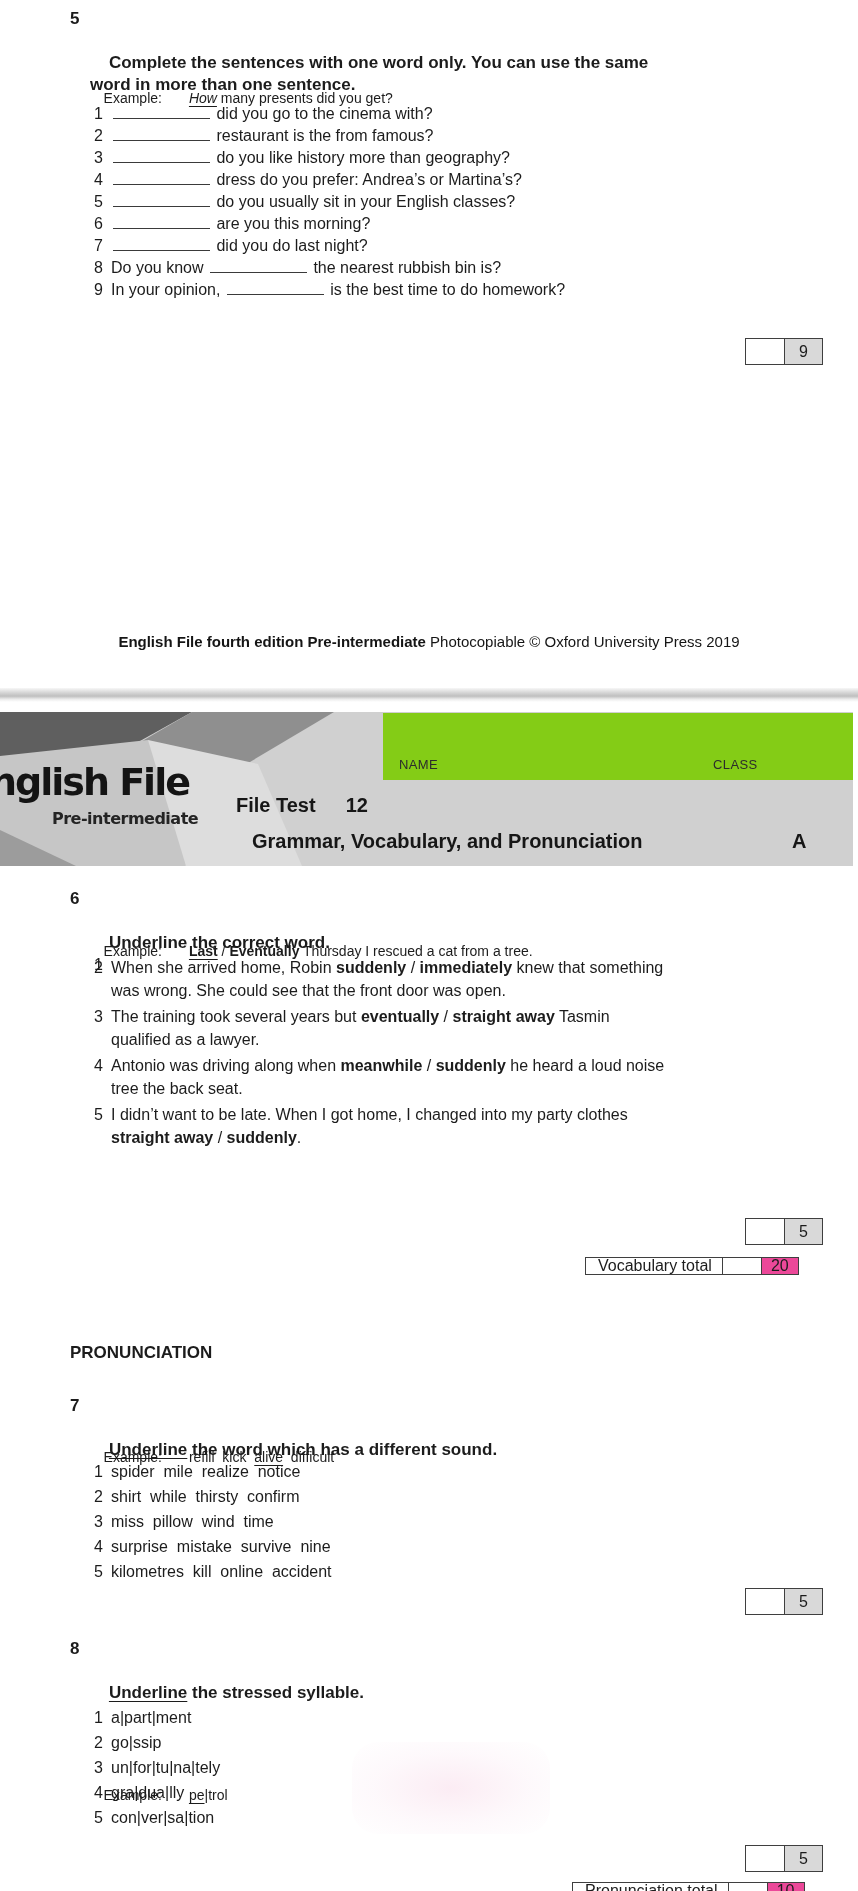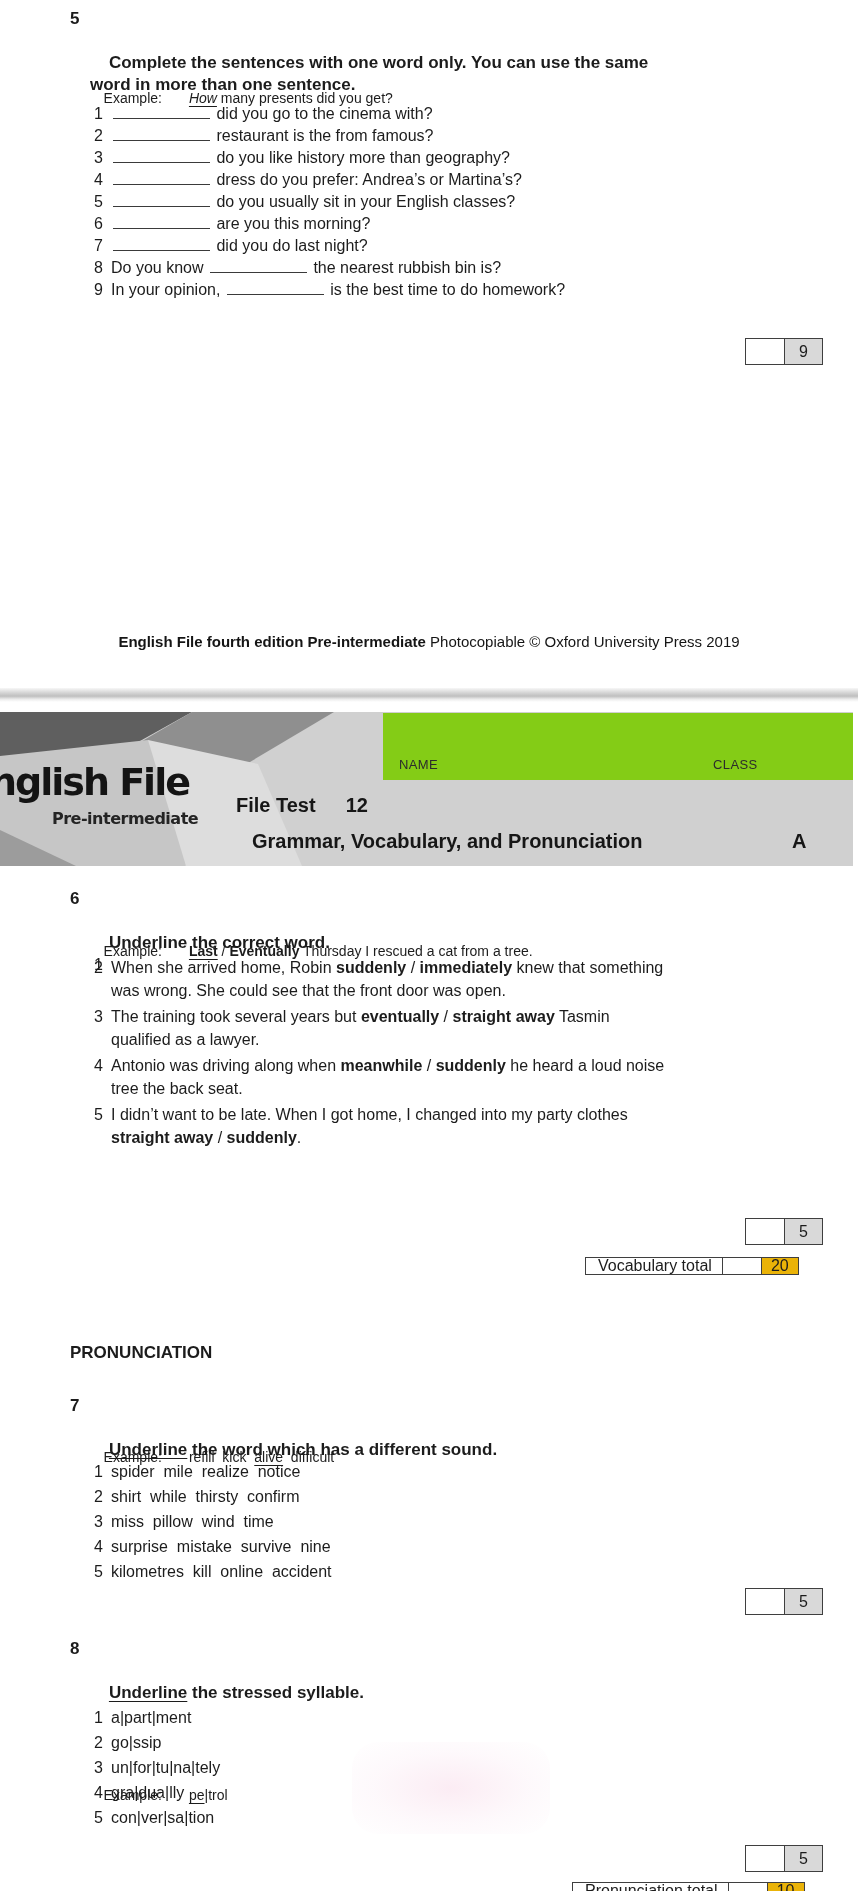--- a/index.html
+++ b/index.html
@@ -24,21 +24,21 @@
   .i{font-style:italic;}
   .blank{display:inline-block;width:97px;height:14px;border-bottom:1.5px solid #3a3a3a;margin:0 2px;}
   
   .scorebox{position:absolute;display:flex;width:78px;height:27px;box-sizing:border-box;
             border:1.5px solid #3f3f3f;background:#fff;}
   .sc-white{width:39px;box-sizing:border-box;border-right:1.5px solid #3f3f3f;background:#fff;}
   .sc-gray{flex:1;background:#d9d9d9;display:flex;align-items:center;justify-content:center;font-size:16px;color:#1c1c1c;}
   .totalbox{position:absolute;display:flex;height:18px;box-sizing:border-box;border:1.5px solid #3f3f3f;background:#fff;align-items:stretch;}
   .tb-label{display:flex;align-items:center;padding:0 10px 0 12px;font-size:16px;}
   .tb-white{width:39px;box-sizing:border-box;border-left:1.5px solid #3f3f3f;background:#fff;}
-  .tb-gray{width:37px;box-sizing:border-box;border-left:1.5px solid #3f3f3f;background:#eab308;
+  .tb-gray{width:37px;box-sizing:border-box;border-left:1.5px solid #3f3f3f;background:#ec4899;
            display:flex;align-items:center;justify-content:center;}
   
   .footer{position:absolute;left:0;top:633px;width:858px;text-align:center;font-size:15px;color:#151515;}
   
   .divider{position:absolute;left:0;top:688px;width:858px;height:14px;
            background:linear-gradient(180deg,#f7f7f7 0%,#d4d4d4 35%,#bfbfbf 58%,#ececec 80%,#ffffff 100%);}
   
   .header{position:absolute;left:0;top:712px;width:853px;height:154px;background:#d0d0d0;overflow:hidden;}
   .poly{position:absolute;left:0;top:0;width:340px;height:154px;}
   .p1{clip-path:polygon(0 0,192px 0,88px 58px,0 44px);background:#5f5f5f;}

